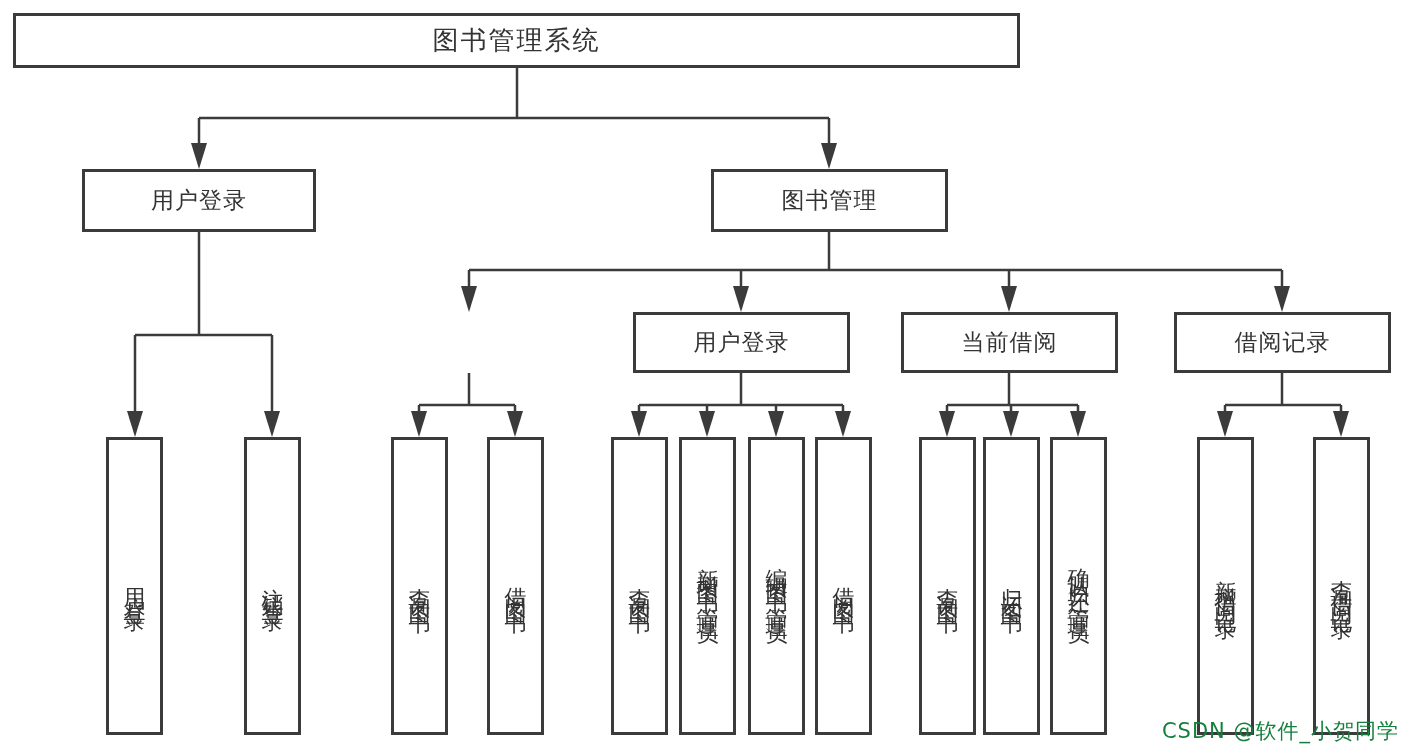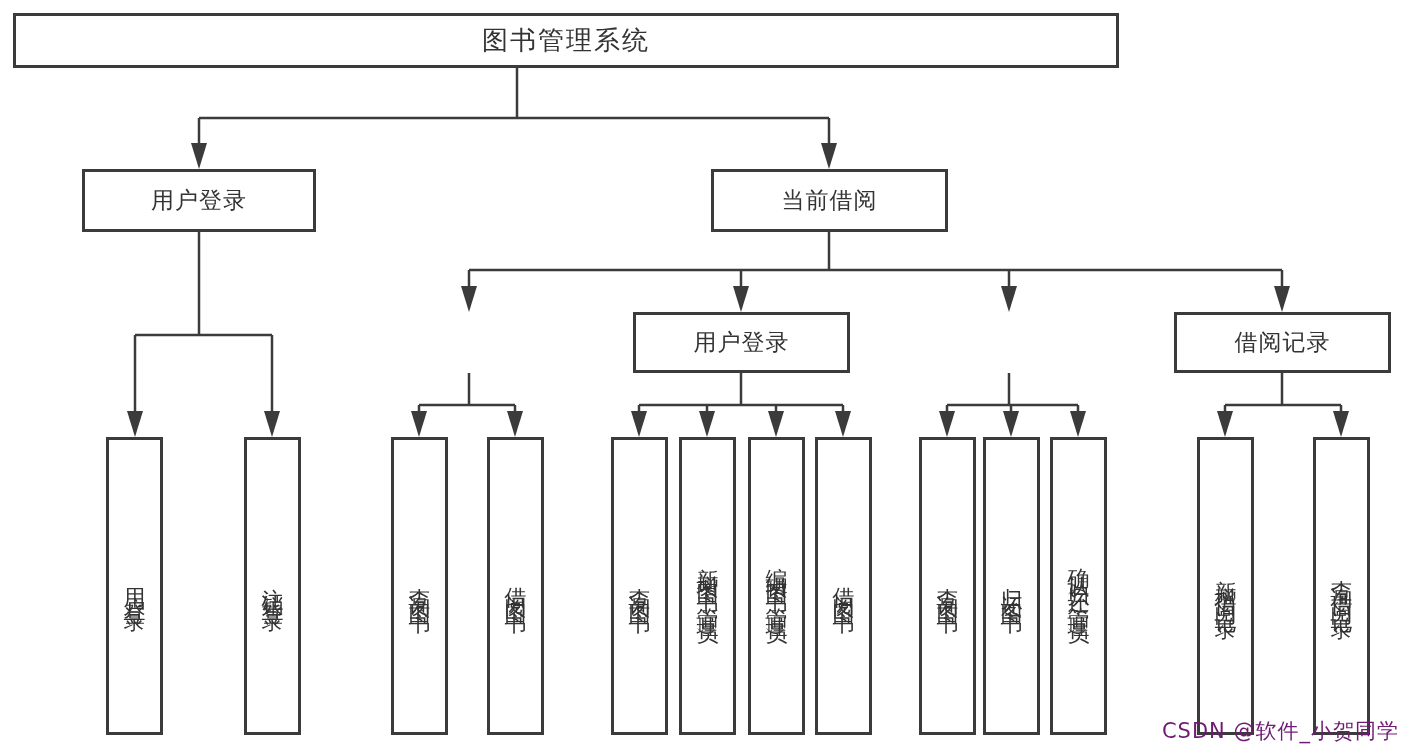--- a/index.html
+++ b/index.html
@@ -44,21 +44,21 @@
     letter-spacing: 8px;
     line-height: 1;
     white-space: nowrap;
   }
   #watermark {
     position: absolute;
     right: 6px;
     bottom: 2px;
     z-index: 3;
     font-size: 21px;
-    color: #701a75;
+    color: #15803d;
     letter-spacing: 1px;
     white-space: nowrap;
   }
 </style>
 </head>
 <body>
 
 <div id="canvas">
 
   <svg id="connectors" width="1405" height="747" viewBox="0 0 1405 747">
@@ -123,33 +123,36 @@
       <polygon points="768,411 784,411 776,437"></polygon>
       <polygon points="835,411 851,411 843,437"></polygon>
       <polygon points="939,411 955,411 947,437"></polygon>
       <polygon points="1003,411 1019,411 1011,437"></polygon>
       <polygon points="1070,411 1086,411 1078,437"></polygon>
       <polygon points="1217,411 1233,411 1225,437"></polygon>
       <polygon points="1333,411 1349,411 1341,437"></polygon>
     </g>
   </svg>
 
-  <div class="box" style="left:13px;top:13px;width:1106px;height:55px">
+  <div class="box" style="left:13px;top:13px;width:1007px;height:55px">
     <span class="hlabel root-label">图书管理系统</span>
   </div>
 
   <div class="box" style="left:82px;top:169px;width:234px;height:63px">
     <span class="hlabel">用户登录</span>
   </div>
   <div class="box" style="left:711px;top:169px;width:237px;height:63px">
-    <span class="hlabel">当前借阅</span>
+    <span class="hlabel">图书管理</span>
   </div>
 
   <div class="box" style="left:633px;top:312px;width:217px;height:61px">
     <span class="hlabel">用户登录</span>
+  </div>
+  <div class="box" style="left:901px;top:312px;width:217px;height:61px">
+    <span class="hlabel">当前借阅</span>
   </div>
   <div class="box" style="left:1174px;top:312px;width:217px;height:61px">
     <span class="hlabel">借阅记录</span>
   </div>
 
   <div class="box" style="left:106px;top:437px;width:57px;height:298px">
     <span class="vlabel">用户登录</span>
   </div>
   <div class="box" style="left:244px;top:437px;width:57px;height:298px">
     <span class="vlabel">注销登录</span>

